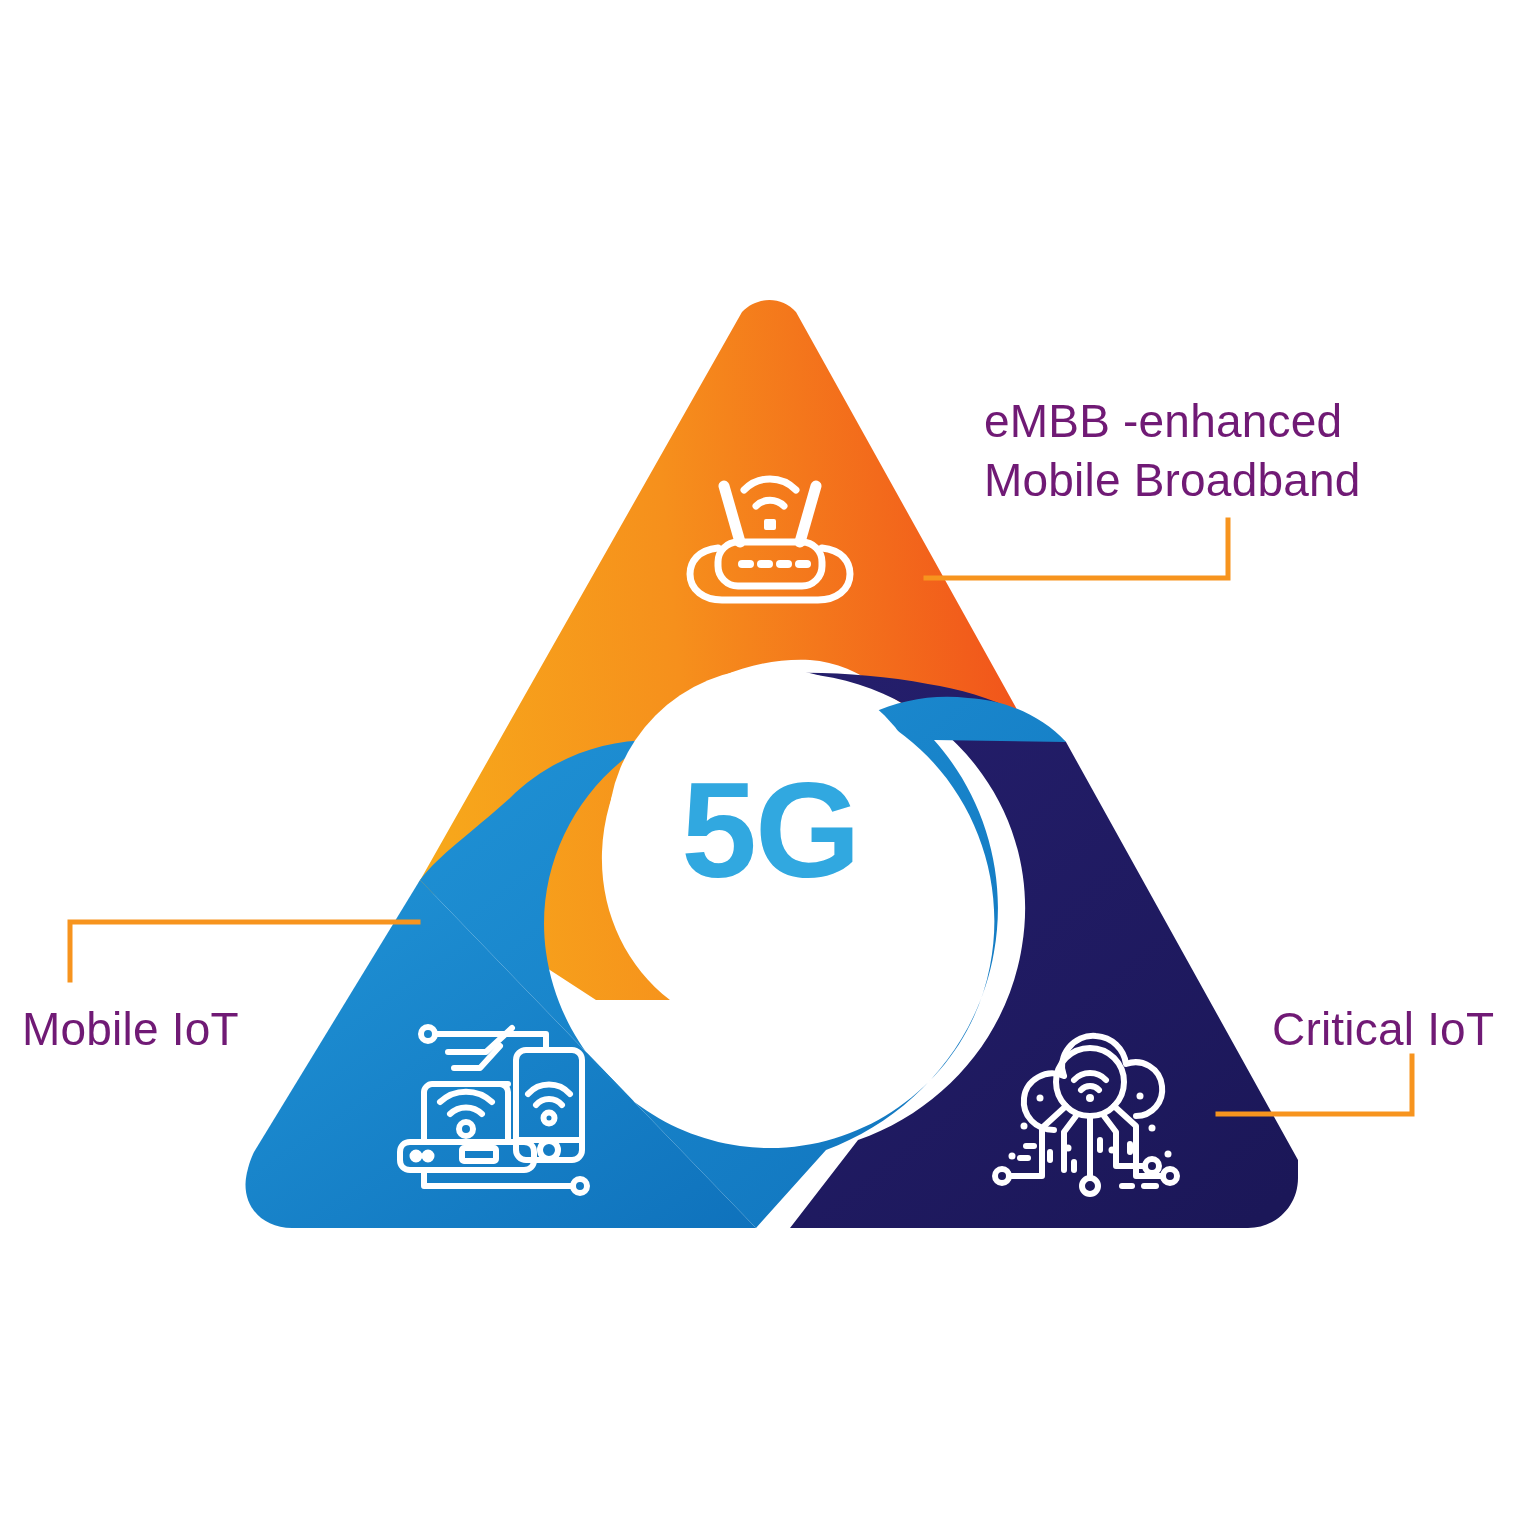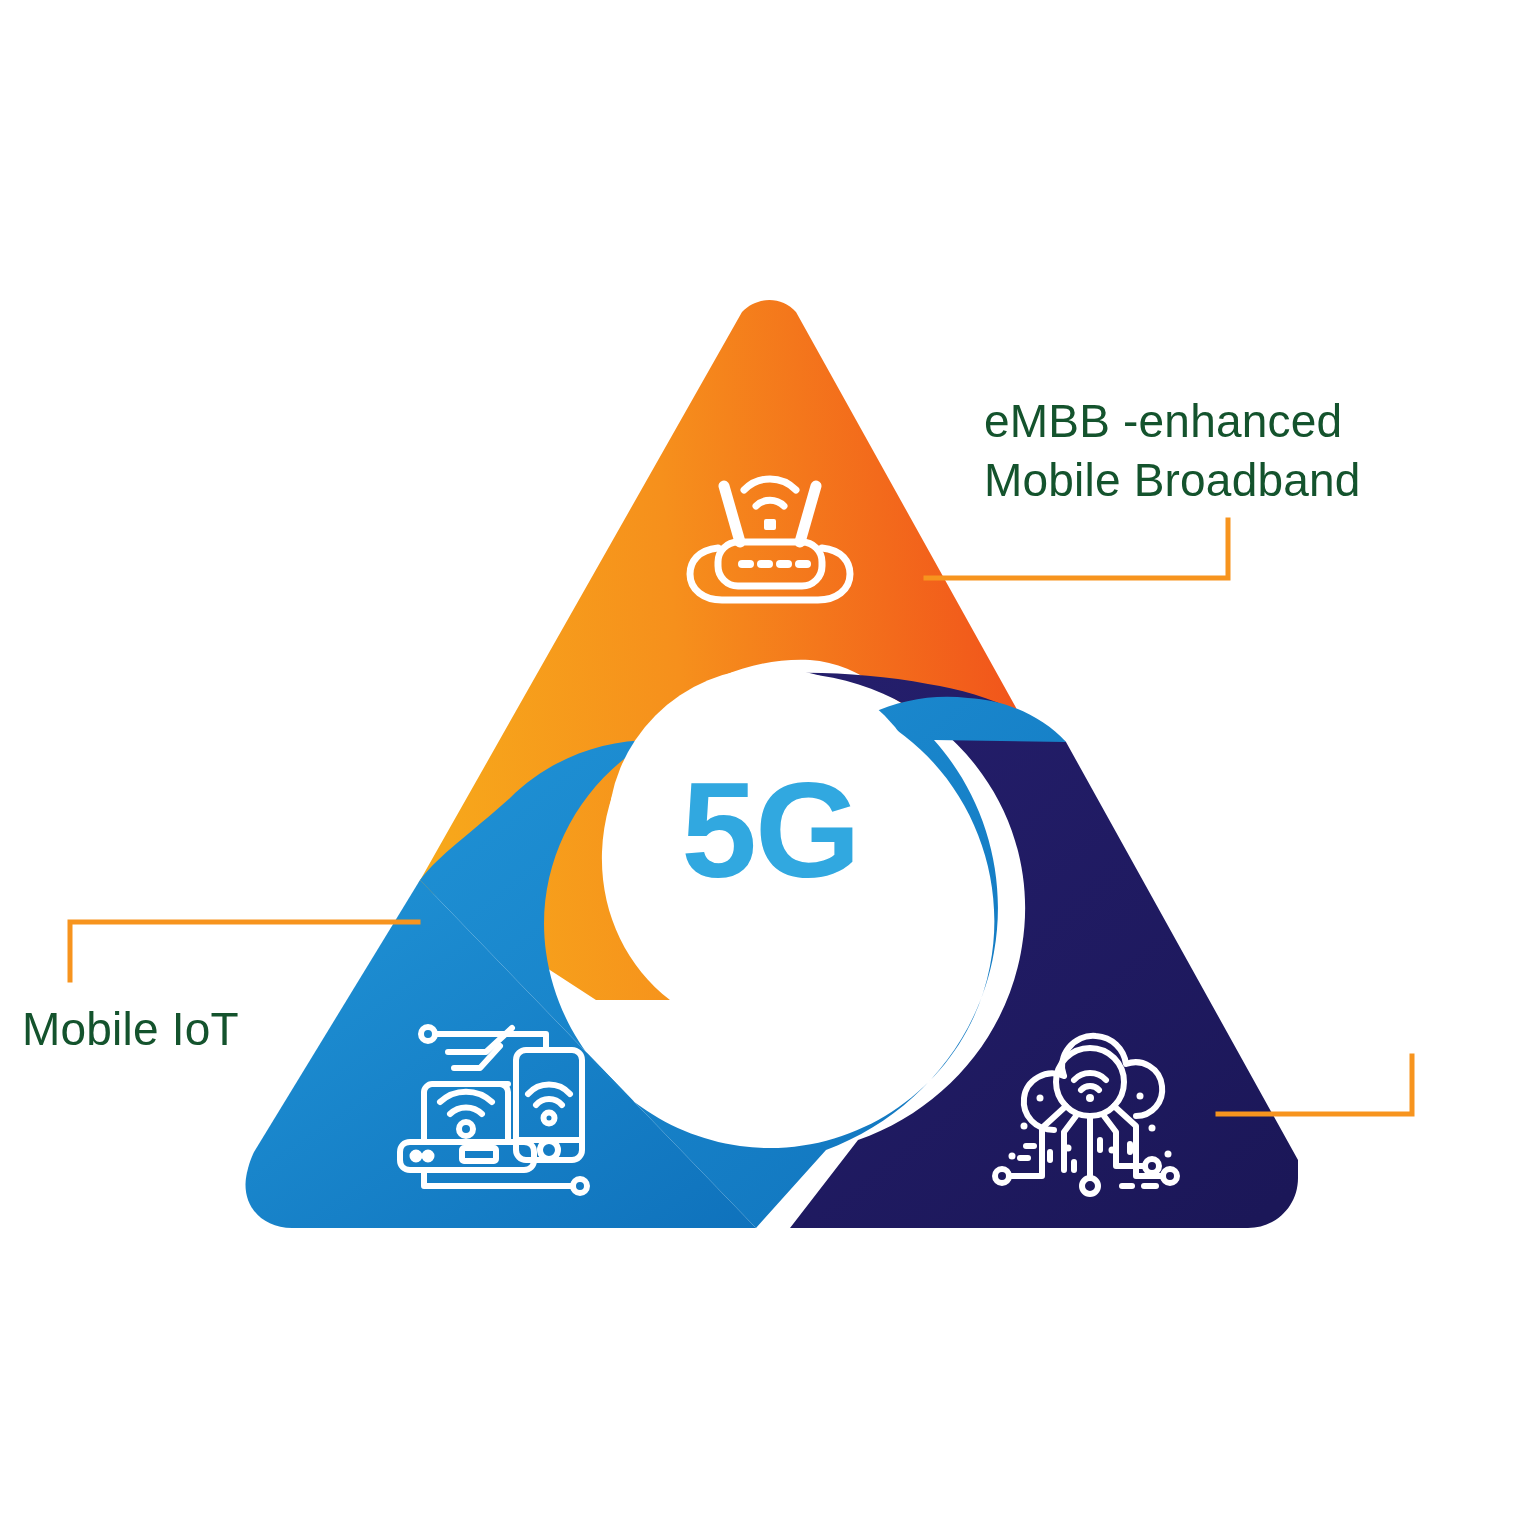--- a/index.html
+++ b/index.html
@@ -22,21 +22,21 @@
   }
   #diagram {
     position: absolute;
     inset: 0;
     width: 1536px;
     height: 1536px;
     display: block;
   }
   .label-text {
     position: absolute;
-    color: #14532d;
+    color: #701a75;
     font-family: "Liberation Sans", sans-serif;
     font-size: 46px;
     font-weight: 400;
     letter-spacing: 0.2px;
     line-height: 1.28;
     white-space: pre-line;
   }
   #label-embb {
     left: 984px;
     top: 392px;
@@ -242,14 +242,15 @@
     <g stroke="#F7941E" stroke-width="5" fill="none" stroke-linecap="square">
       <path d="M 1218 1114 L 1412 1114 L 1412 1056"></path>
     </g>
   </svg>
 
   <div class="label-text" id="label-embb">eMBB -enhanced
 Mobile Broadband</div>
 
   <div class="label-text" id="label-massive">Mobile IoT</div>
 
+  <div class="label-text" id="label-critical">Critical IoT</div>
 
 </div>
 
 </body></html>

